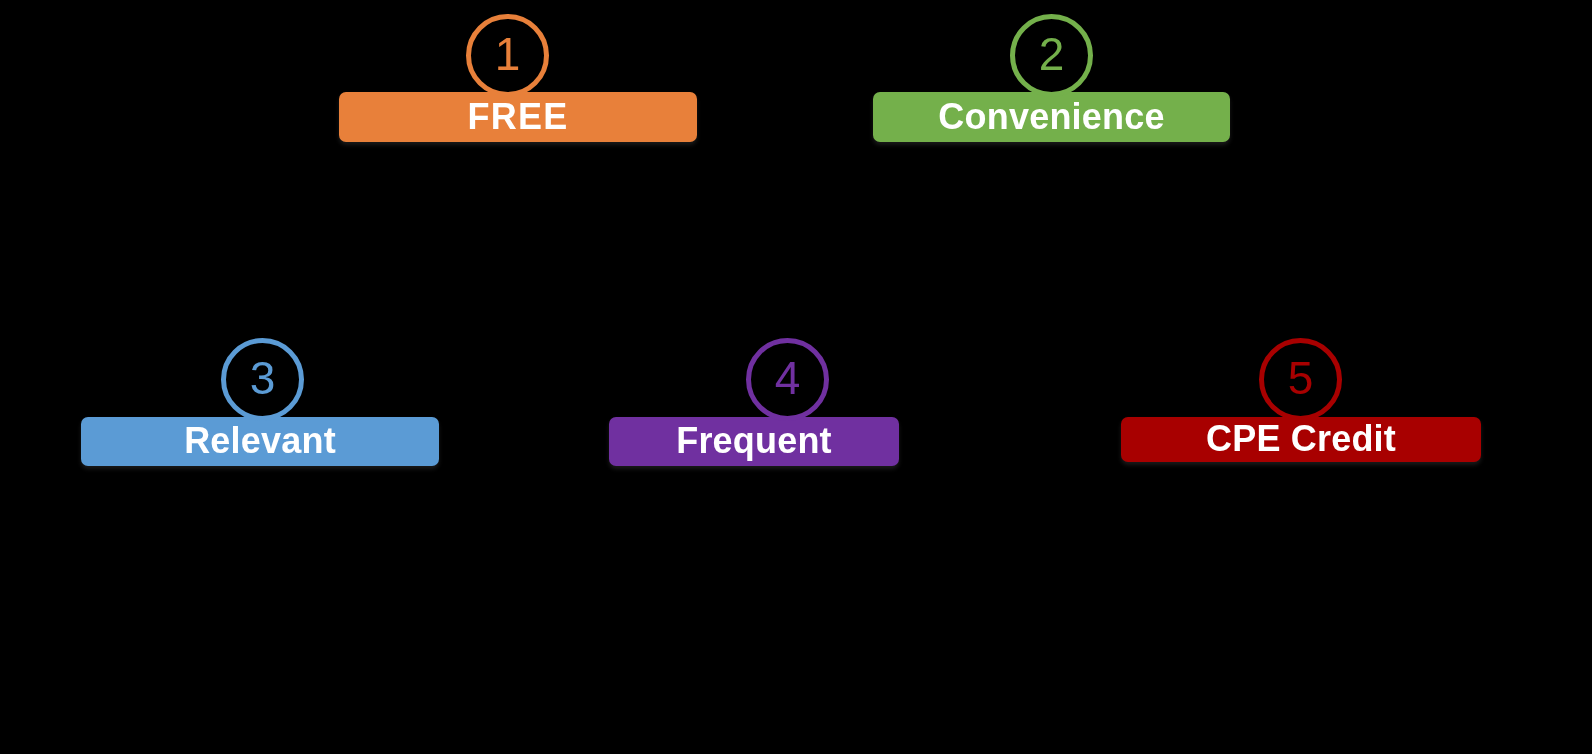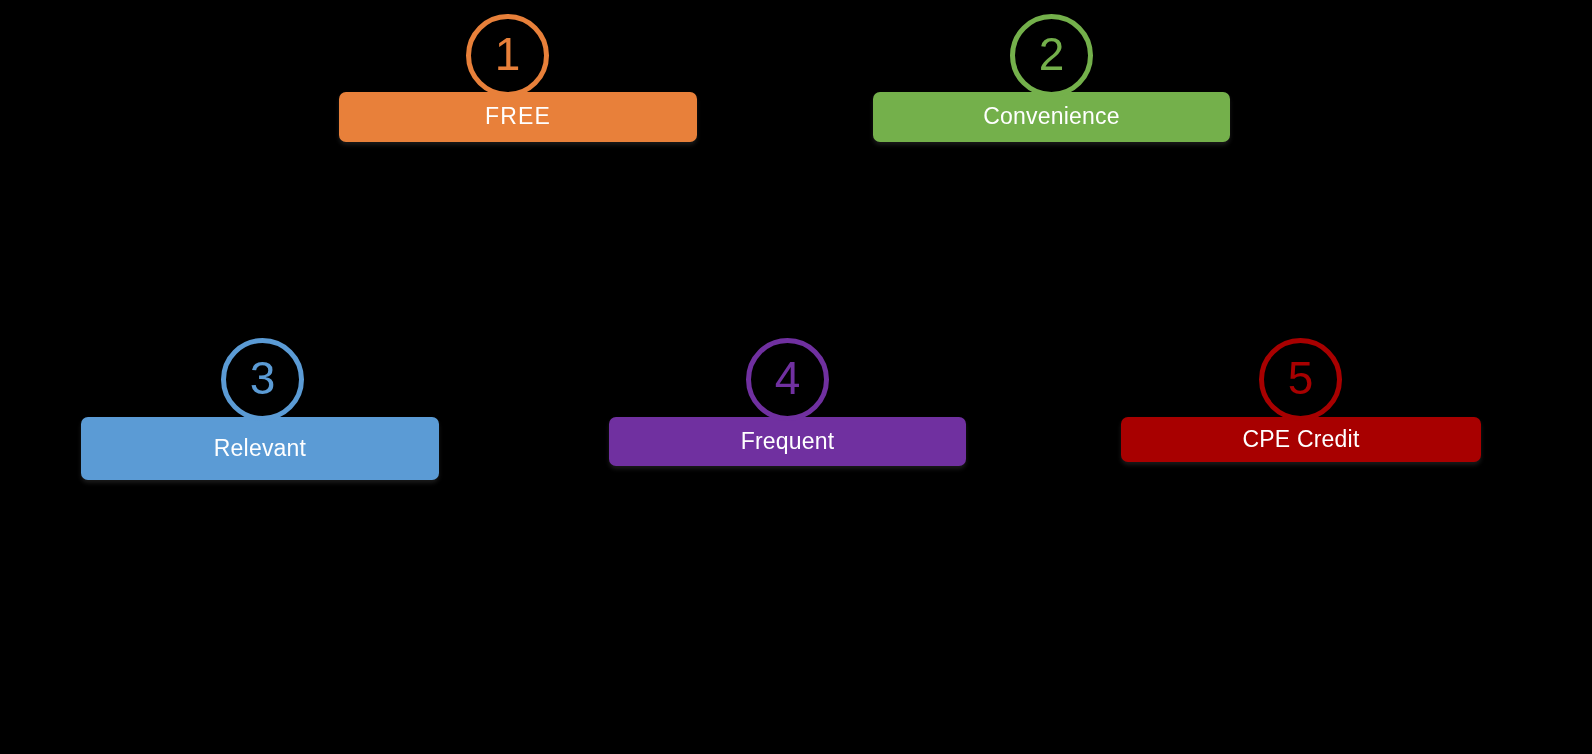--- a/index.html
+++ b/index.html
@@ -25,22 +25,22 @@
     position: absolute;
     border-radius: 7px;
     box-shadow: 0 3px 4px rgba(255,255,255,0.10);
     display: flex;
     align-items: center;
     justify-content: center;
     box-sizing: border-box;
   }
   .bar-label {
     color: #ffffff;
-    font-size: 23px;
-    font-weight: 400;
+    font-size: 36px;
+    font-weight: 700;
     letter-spacing: 0.2px;
     line-height: 1;
     white-space: nowrap;
     text-align: center;
     padding-bottom: 1px;
   }
   
   .bar-label.caps {
     letter-spacing: 1.2px;
   }
@@ -66,25 +66,25 @@
   
   .s1 .bar  { left: 339px; top: 92px;  width: 358px; height: 50px; background: #E8803A; }
   .s1 .ring { left: 466px; top: 14px;  width: 83px;  height: 83px; border: 5px solid #E8803A; }
   .s1 .ring-number { color: #E8803A; }
 
   .s2 .bar  { left: 873px; top: 92px;  width: 357px; height: 50px; background: #74B04B; }
   .s2 .ring { left: 1010px; top: 14px; width: 83px;  height: 83px; border: 5px solid #74B04B; }
   .s2 .ring-number { color: #74B04B; }
 
   
-  .s3 .bar  { left: 81px;  top: 417px; width: 358px; height: 63px; background: #5B9BD5; }
+  .s3 .bar  { left: 81px;  top: 417px; width: 358px; height: 49px; background: #5B9BD5; }
   .s3 .ring { left: 221px; top: 338px; width: 83px;  height: 83px; border: 5px solid #5B9BD5; }
   .s3 .ring-number { color: #5B9BD5; }
 
-  .s4 .bar  { left: 609px; top: 417px; width: 357px; height: 49px; background: #7030A0; }
+  .s4 .bar  { left: 609px; top: 417px; width: 290px; height: 49px; background: #7030A0; }
   .s4 .ring { left: 746px; top: 338px; width: 83px;  height: 83px; border: 5px solid #7030A0; }
   .s4 .ring-number { color: #7030A0; }
 
   .s5 .bar  { left: 1121px; top: 417px; width: 360px; height: 45px; background: #A80000; }
   .s5 .ring { left: 1259px; top: 338px; width: 83px;  height: 83px; border: 5px solid #A80000; }
   .s5 .ring-number { color: #A80000; }
 </style>
 </head>
 <body>
 

